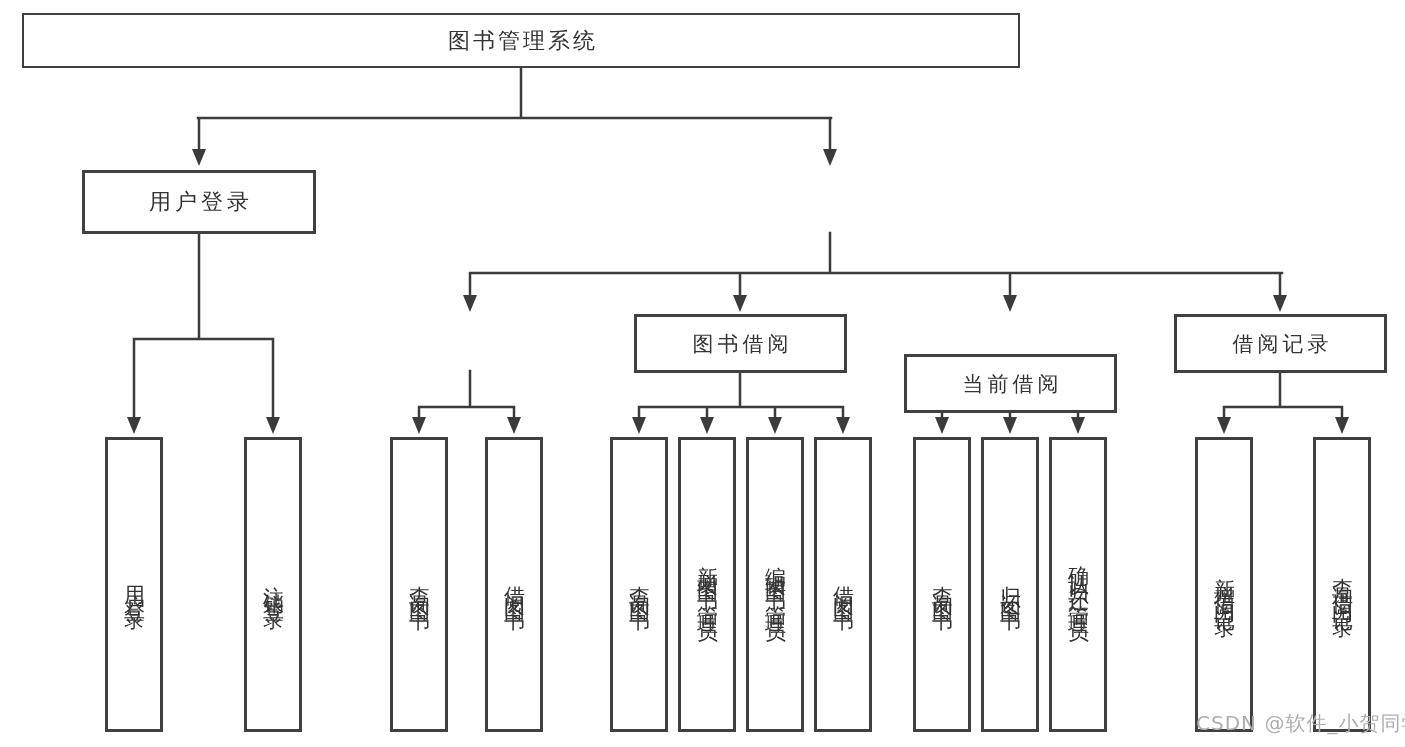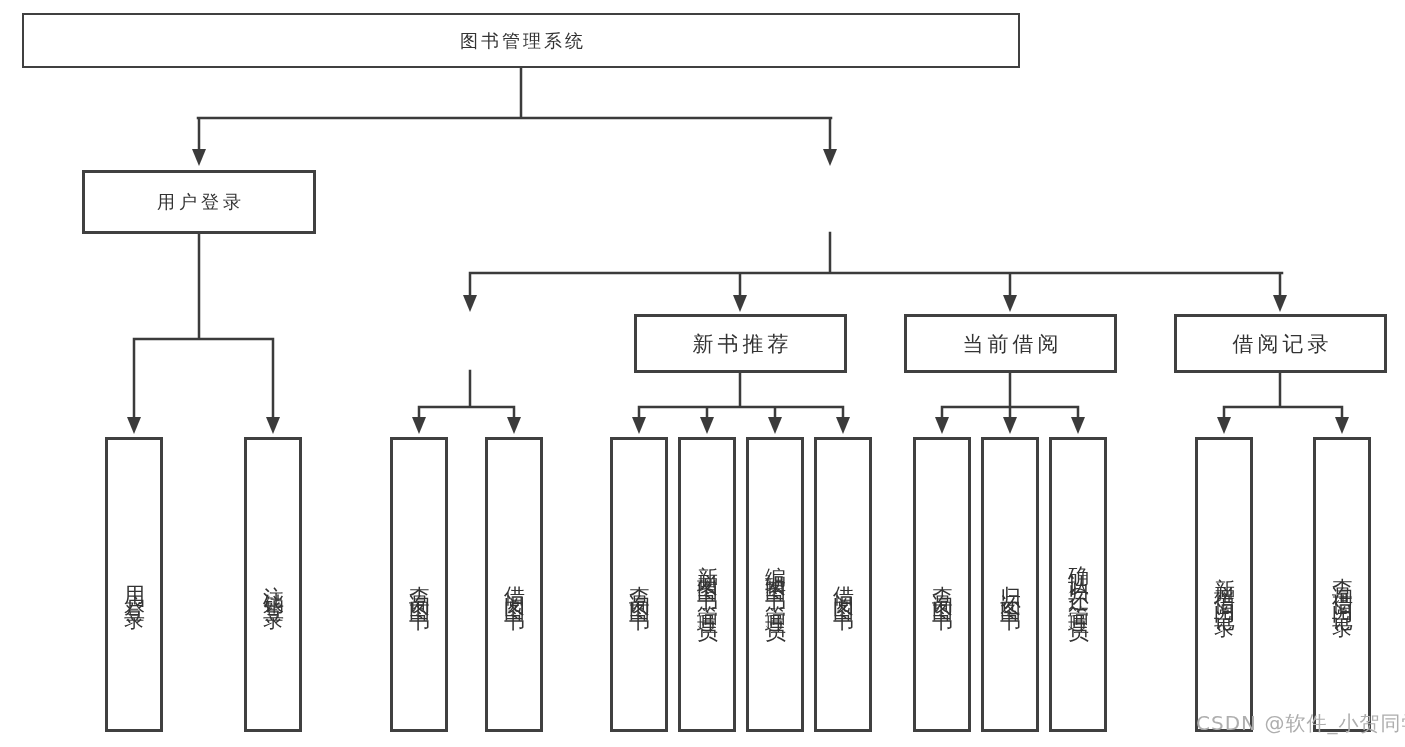--- a/index.html
+++ b/index.html
@@ -4,21 +4,21 @@
 <style>
   html,body{margin:0;padding:0;background:#ffffff;}
   .stage{
     position:relative;width:1405px;height:747px;background:#ffffff;
     font-family:"DejaVu Sans","Liberation Sans",sans-serif;color:#333333;overflow:hidden;
   }
   .connectors{position:absolute;left:0;top:0;z-index:0;}
   .node{
     position:absolute;box-sizing:border-box;background:#ffffff;border:3px solid #404040;
     display:flex;align-items:center;justify-content:center;z-index:1;
-    font-size:18px;letter-spacing:4px;white-space:nowrap;
+    font-size:22px;letter-spacing:4px;white-space:nowrap;
   }
   .node .lbl{padding-left:4px;}
   .root{left:22px;top:13px;width:998px;height:55px;border-width:2px;letter-spacing:3px;}
   .l2{top:170px;width:234px;height:64px;}
   .l3{top:314px;width:213px;height:59px;font-size:21px;}
   .leaf{
     position:absolute;box-sizing:border-box;top:437px;width:58px;height:295px;
     background:#ffffff;border:3px solid #404040;display:flex;align-items:center;justify-content:center;z-index:1;
   }
   .vtext{
@@ -80,23 +80,23 @@
 
   <div class="node root">
     <span class="lbl">图书管理系统</span>
   </div>
 
   <div class="node l2" style="left:82px;">
     <span class="lbl">用户登录</span>
   </div>
 
   <div class="node l3" style="left:634px;">
-    <span class="lbl">新书推荐</span>
+    <span class="lbl">图书借阅</span>
   </div>
-  <div class="node l3" style="left:904px;">
+  <div class="node l3" style="left:904px;margin-top:40px;">
     <span class="lbl">当前借阅</span>
   </div>
   <div class="node l3" style="left:1174px;">
     <span class="lbl">借阅记录</span>
   </div>
 
   <div class="leaf" style="left:105px;">
     <span class="vtext">用户登录</span>
   </div>
   <div class="leaf" style="left:244px;">

